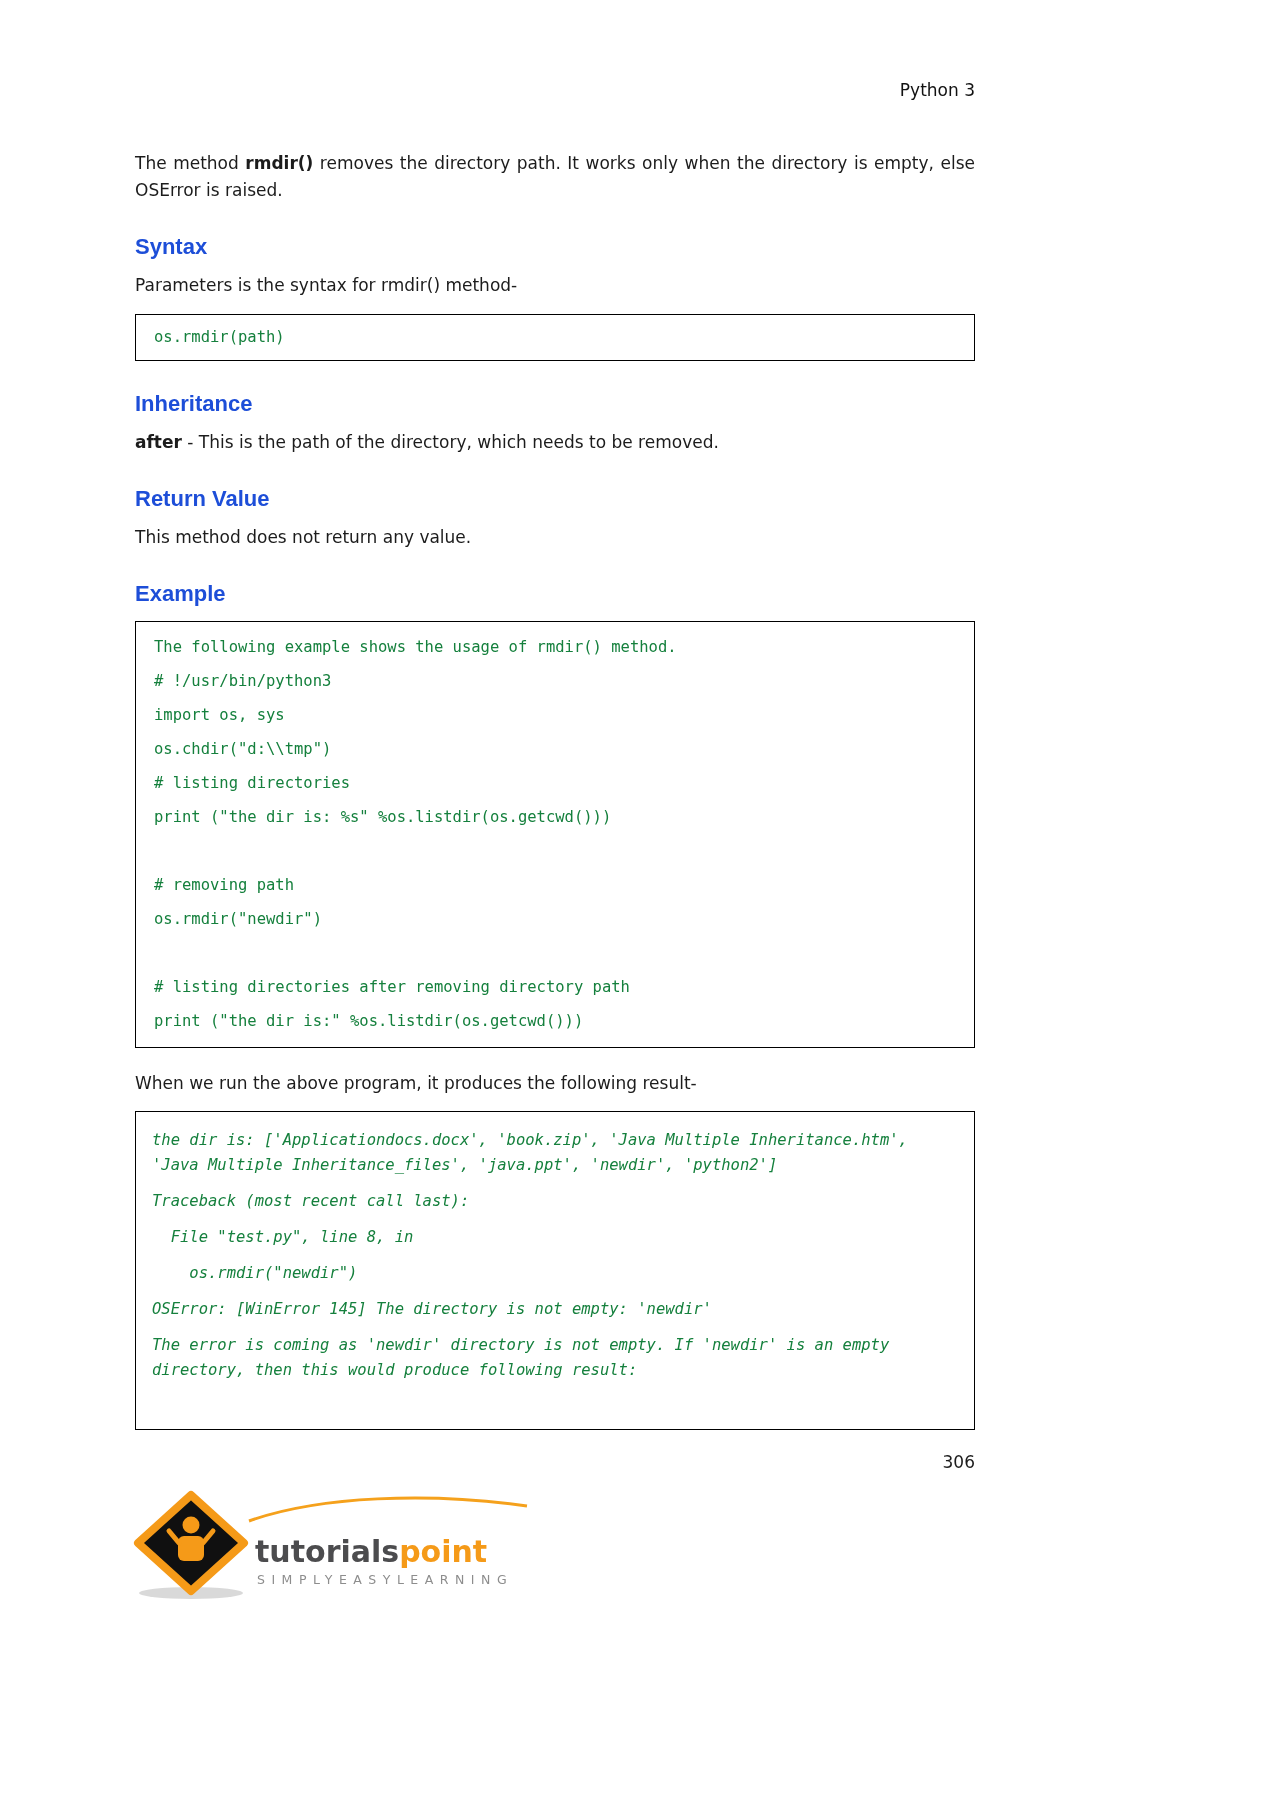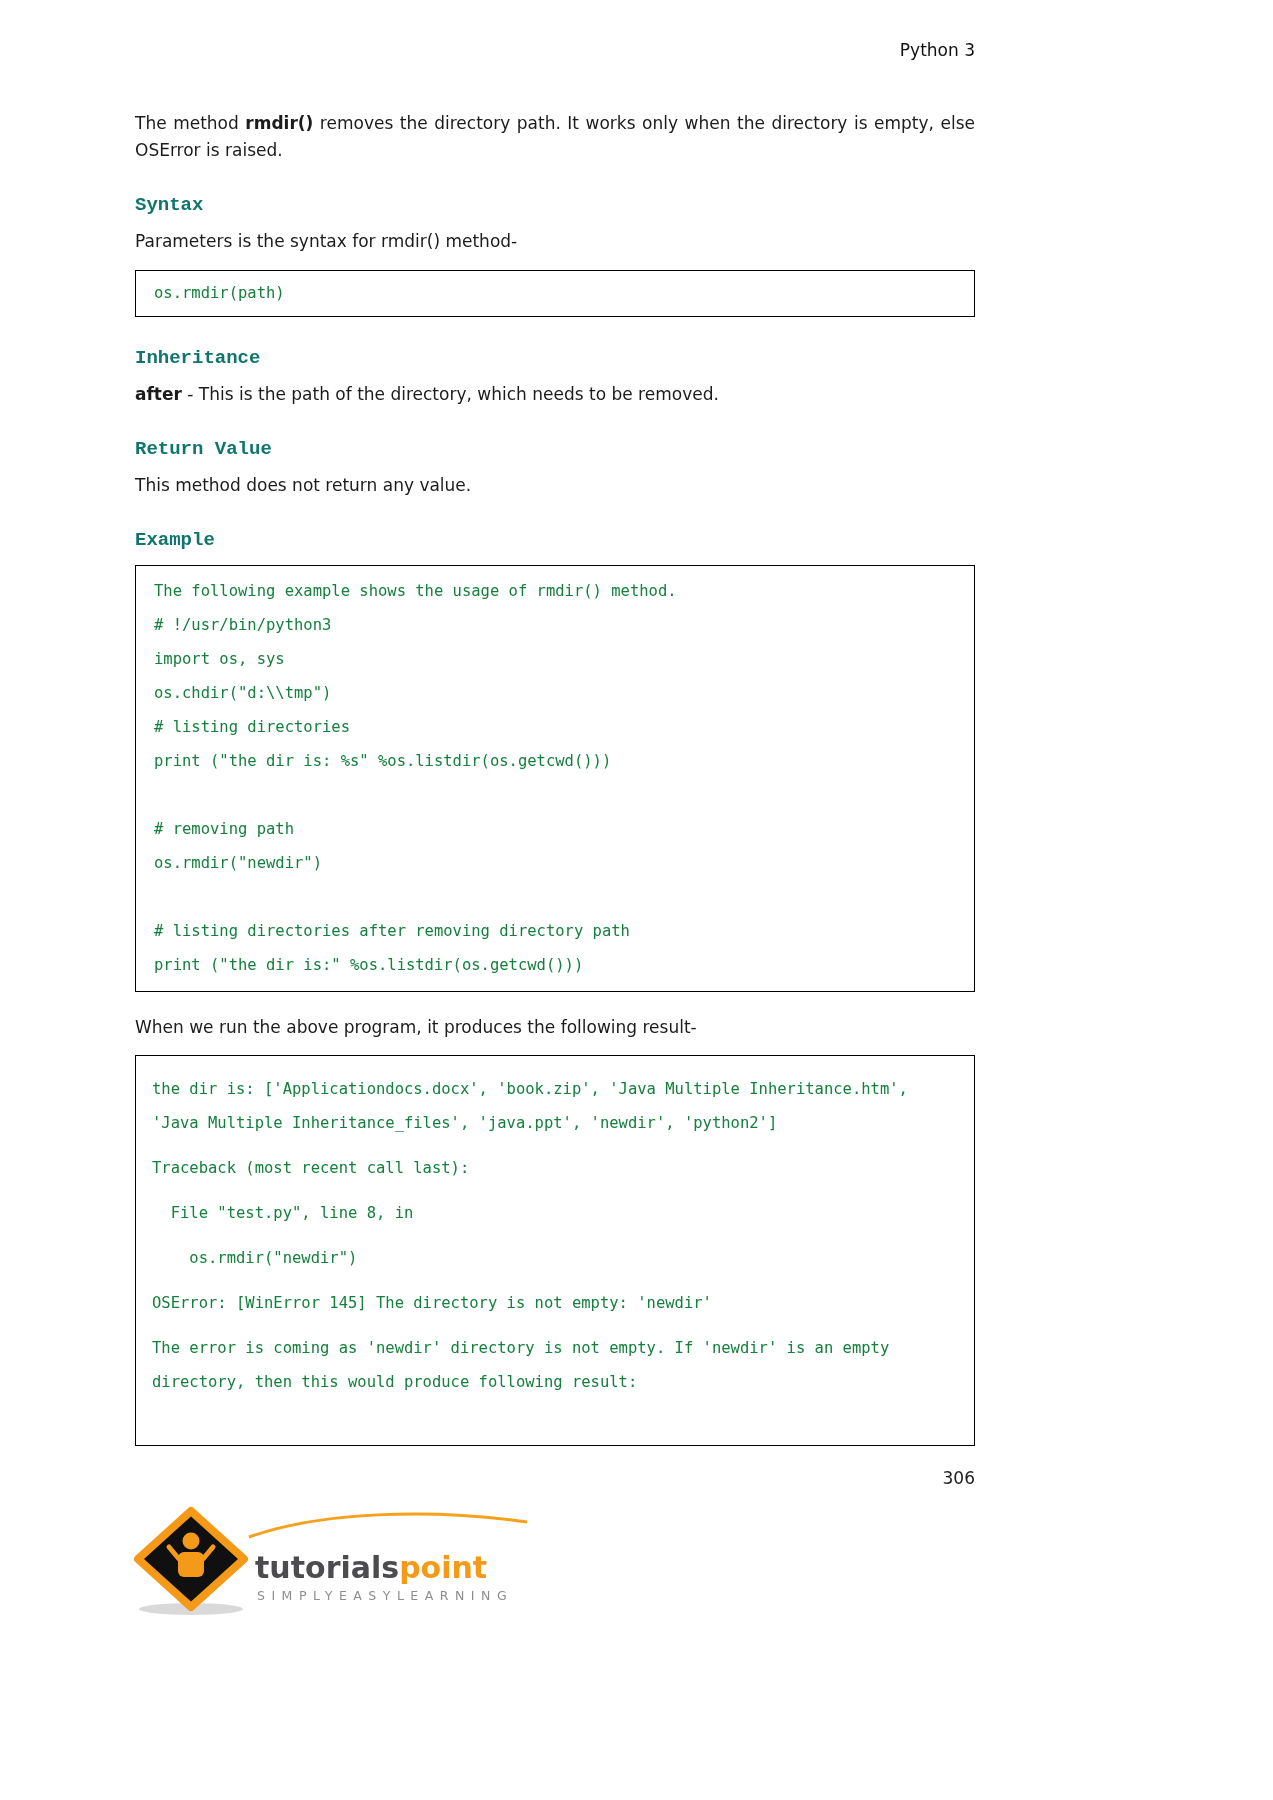--- a/index.html
+++ b/index.html
@@ -7,40 +7,40 @@
     width: 1273px;
     height: 1800px;
     background: #ffffff;
     font-family: "DejaVu Sans", sans-serif;
     color: #1c1c1c;
     position: relative;
     overflow: hidden;
   }
   .page {
     box-sizing: border-box;
-    padding: 40px 298px 0 135px;
+    padding: 80px 298px 0 135px;
     height: 100%;
   }
   .header {
     text-align: right;
     font-size: 17px;
     color: #111;
     margin-bottom: 50px;
   }
   .intro {
     font-size: 17px;
     line-height: 1.6;
     text-align: justify;
     margin: 12px 0 18px 0;
   }
   h2 {
-    font-family: Liberation Mono, monospace;
-    font-size: 19px;
+    font-family: Liberation Sans, sans-serif;
+    font-size: 22px;
     font-weight: bold;
-    color: #0f766e;
+    color: #1d4ed8;
     margin: 30px 0 12px 0;
   }
   .body-text {
     font-size: 17px;
     line-height: 1.6;
     margin: 0 0 14px 0;
   }
   .code-box {
     border: 1px solid #000;
     font-family: "DejaVu Sans Mono", "Liberation Mono", monospace;
@@ -54,22 +54,23 @@
   .code-line {
     white-space: pre;
     line-height: 19px;
     min-height: 19px;
     margin-bottom: 15px;
   }
   .code-line:last-child { margin-bottom: 0; }
   .output-box { padding: 16px 16px 46px 16px; }
   .out-par {
     white-space: pre-wrap;
-    line-height: 34px;
+    line-height: 25px;
     margin-bottom: 11px;
+    font-style: italic;
   }
   .out-par:last-child { margin-bottom: 0; }
   .page-number {
     text-align: right;
     font-size: 17px;
   }
   .logo-wrap { margin-top: 16px; margin-left: -6px; }
 </style>
 </head>
 <body>

